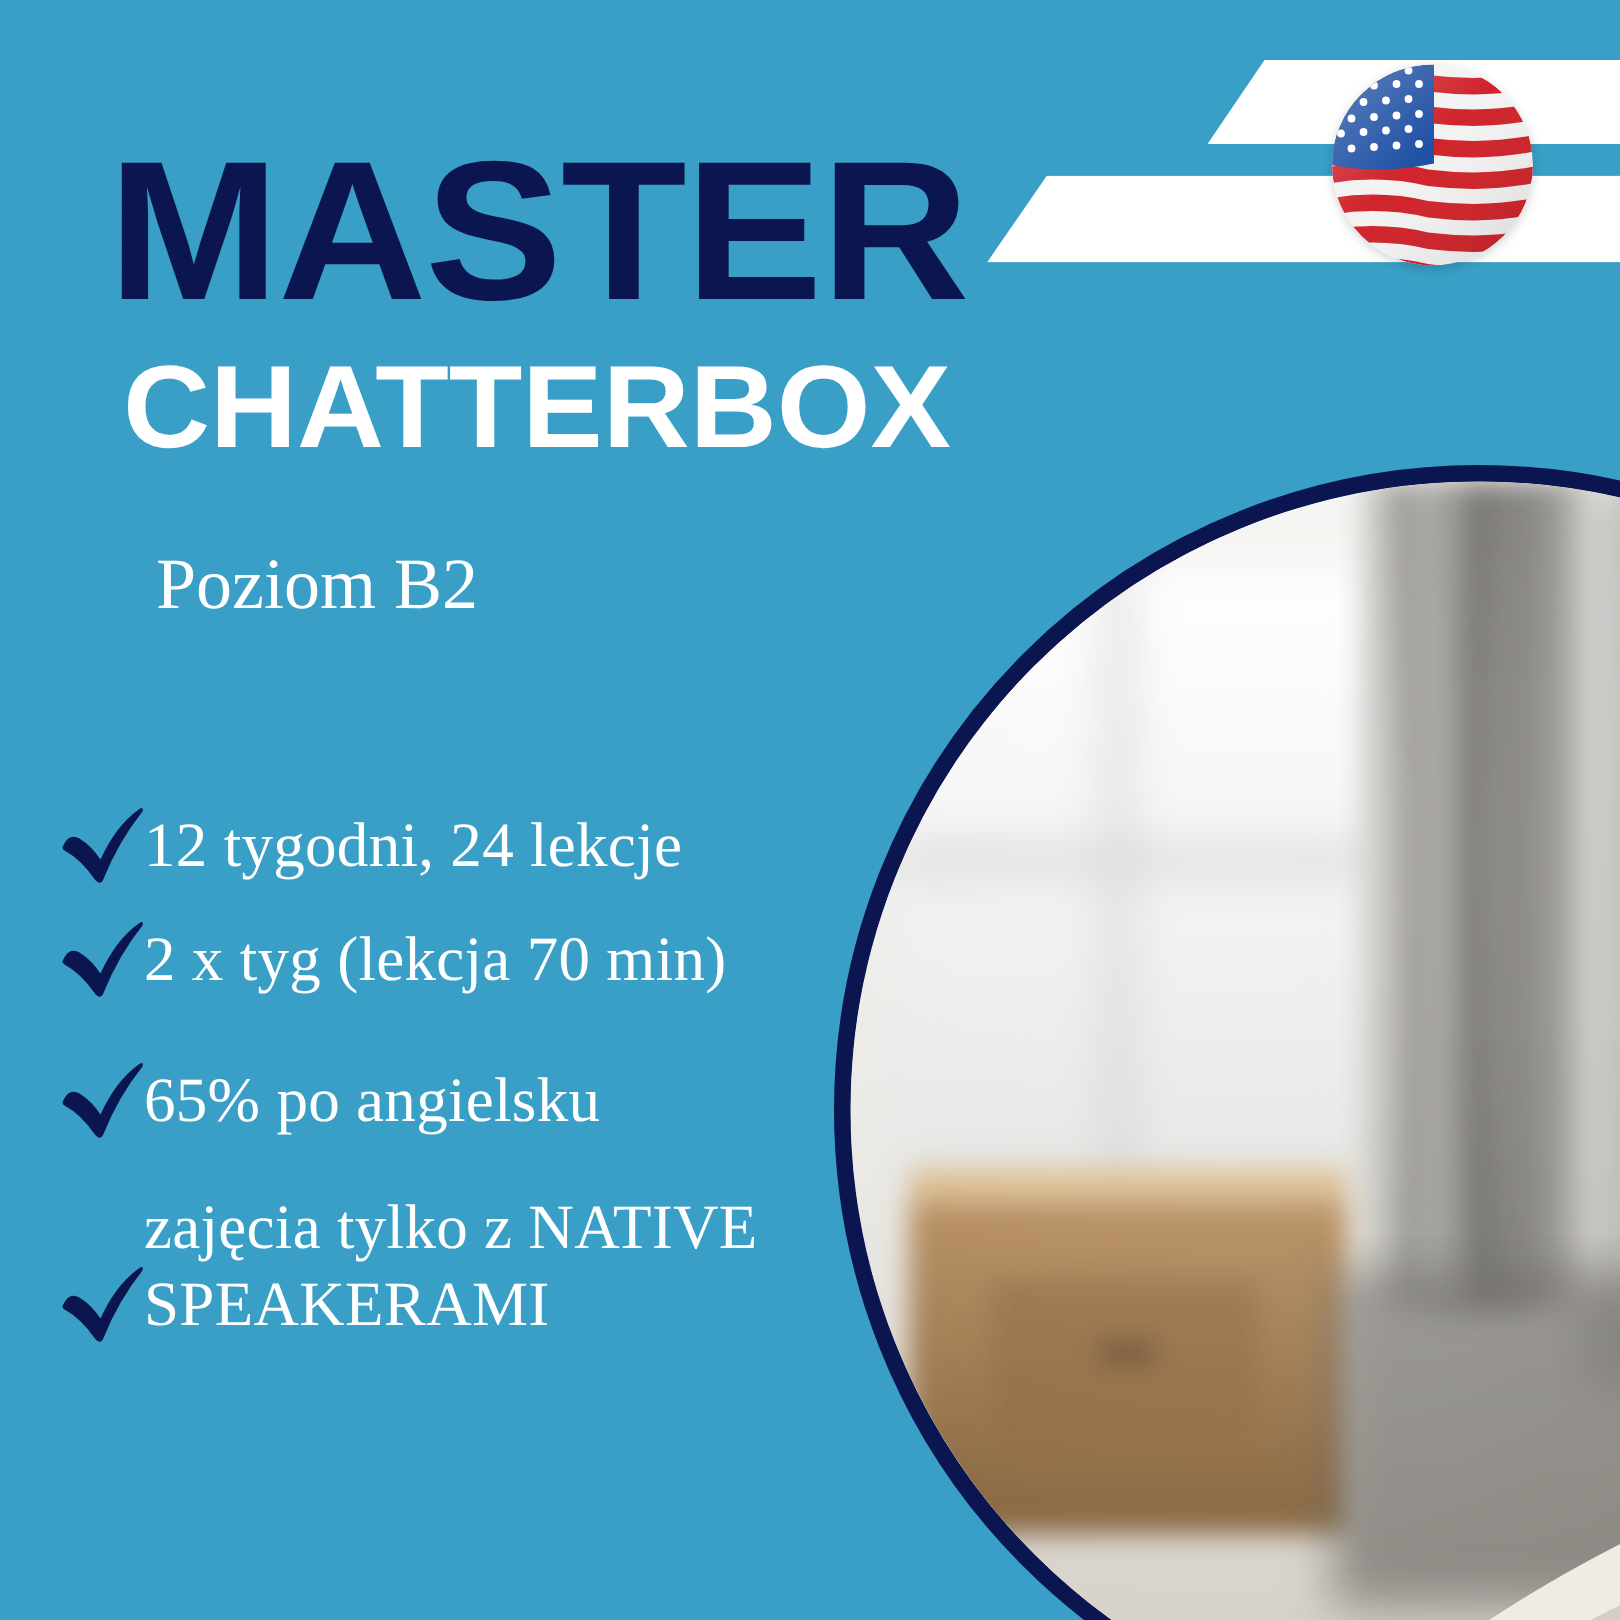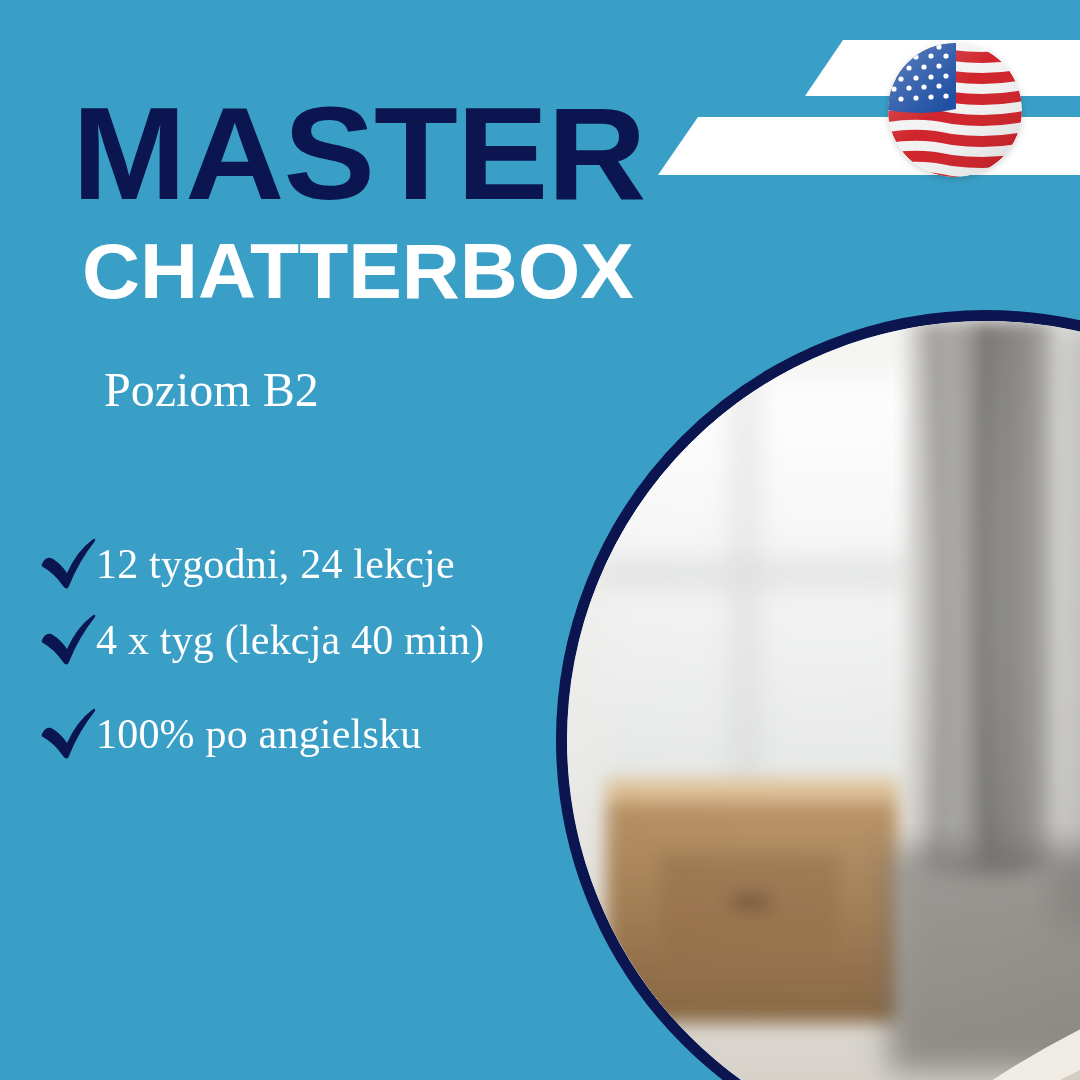--- a/index.html
+++ b/index.html
@@ -380,28 +380,36 @@
       </span>
       <span class="feature-text">12 tygodni, 24 lekcje</span>
     </div>
 
     <div class="feature-item gap-large">
       <span class="check-icon">
         <svg viewBox="0 0 58 54" xmlns="http://www.w3.org/2000/svg">
           <path d="M4 28 q 4 -9 11 -5 q 8 5 14 14 q 10 -22 25 -33 q 4 -3 3 1 q -16 20 -26 45 q -2 5 -6 0 q -9 -13 -20 -19 q -2 -1 -1 -3 z" fill="#0b1550"></path>
         </svg>
       </span>
-      <span class="feature-text">4 x tyg (lekcja 40 min)</span>
+      <span class="feature-text">2 x tyg (lekcja 70 min)</span>
     </div>
 
     <div class="feature-item gap-large">
       <span class="check-icon">
         <svg viewBox="0 0 58 54" xmlns="http://www.w3.org/2000/svg">
           <path d="M4 28 q 4 -9 11 -5 q 8 5 14 14 q 10 -22 25 -33 q 4 -3 3 1 q -16 20 -26 45 q -2 5 -6 0 q -9 -13 -20 -19 q -2 -1 -1 -3 z" fill="#0b1550"></path>
         </svg>
       </span>
-      <span class="feature-text">100% po angielsku</span>
+      <span class="feature-text">65% po angielsku</span>
     </div>
 
+    <div class="feature-item">
+      <span class="check-icon">
+        <svg viewBox="0 0 58 54" xmlns="http://www.w3.org/2000/svg">
+          <path d="M4 28 q 4 -9 11 -5 q 8 5 14 14 q 10 -22 25 -33 q 4 -3 3 1 q -16 20 -26 45 q -2 5 -6 0 q -9 -13 -20 -19 q -2 -1 -1 -3 z" fill="#0b1550"></path>
+        </svg>
+      </span>
+      <span class="feature-text">zajęcia tylko z NATIVE SPEAKERAMI</span>
+    </div>
 
   </div>
 
 </div>
 
 </body></html>

